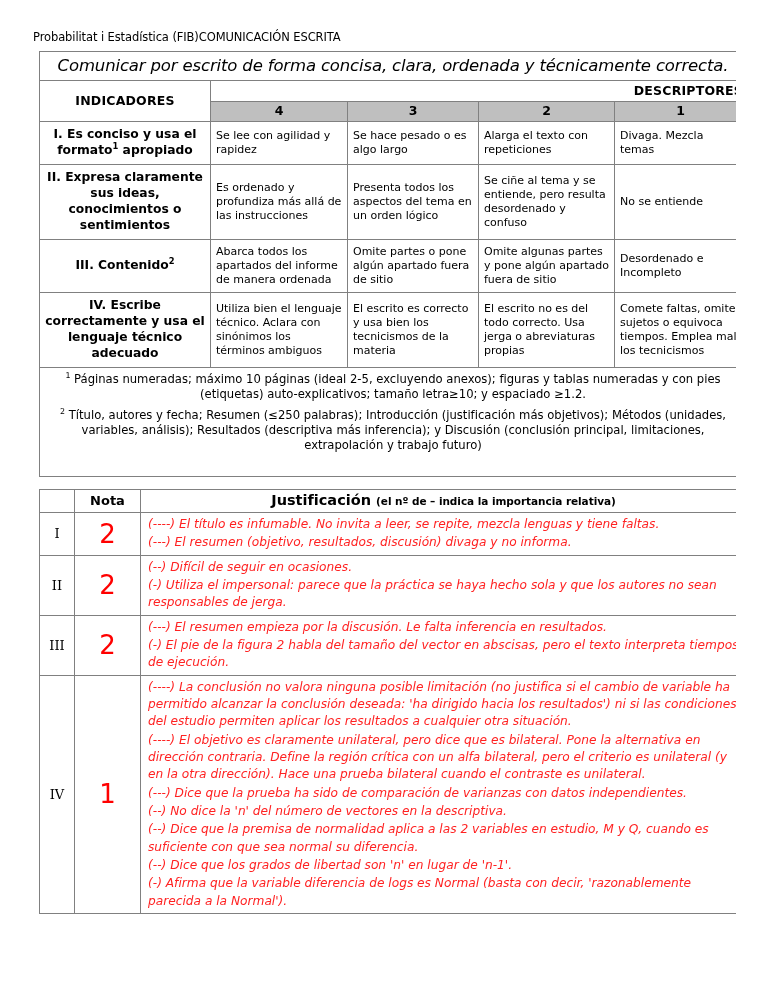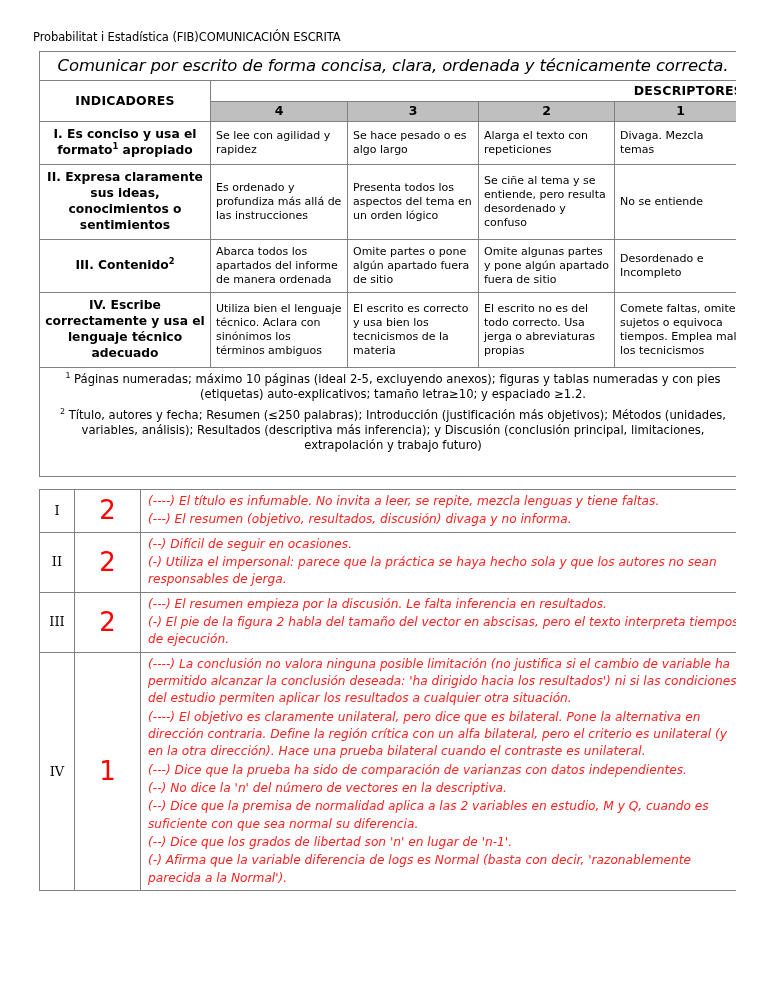--- a/index.html
+++ b/index.html
@@ -219,20 +219,25 @@
     </tbody>
   </table>
 
   <table class="doc" id="just-table">
     <colgroup>
       <col style="width:35px">
       <col style="width:66px">
       <col style="width:606px">
     </colgroup>
     <tbody>
+      <tr>
+        <td class="jh"></td>
+        <td class="jh">Nota</td>
+        <td class="jh jh-just"><span>Justificación</span> <span class="sub">(el nº de – indica la importancia relativa)</span></td>
+      </tr>
 
       <tr>
         <td class="roman">I</td>
         <td class="nota">2</td>
         <td class="just">
           <p>(----) El título es infumable. No invita a leer, se repite, mezcla lenguas y tiene faltas.</p>
           <p>(---) El resumen (objetivo, resultados, discusión) divaga y no informa.</p>
         </td>
       </tr>
 

